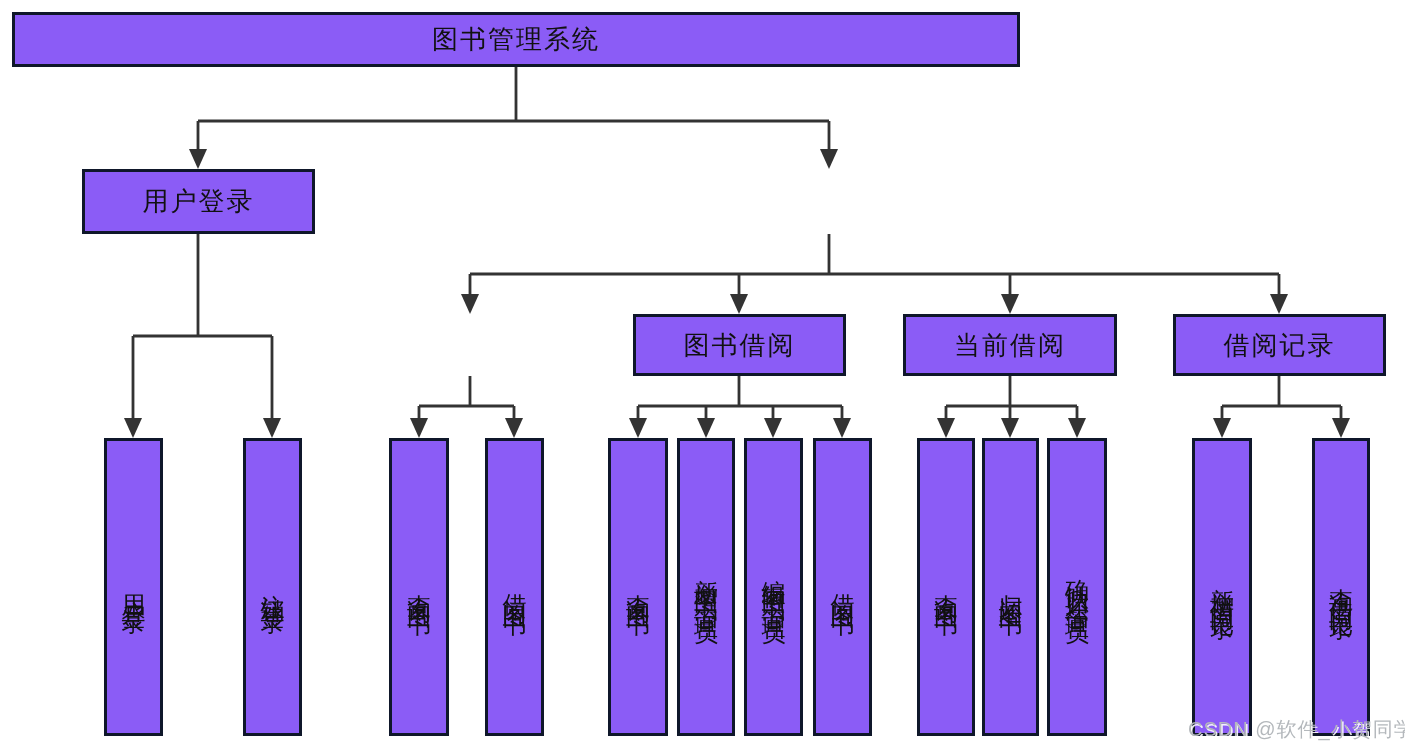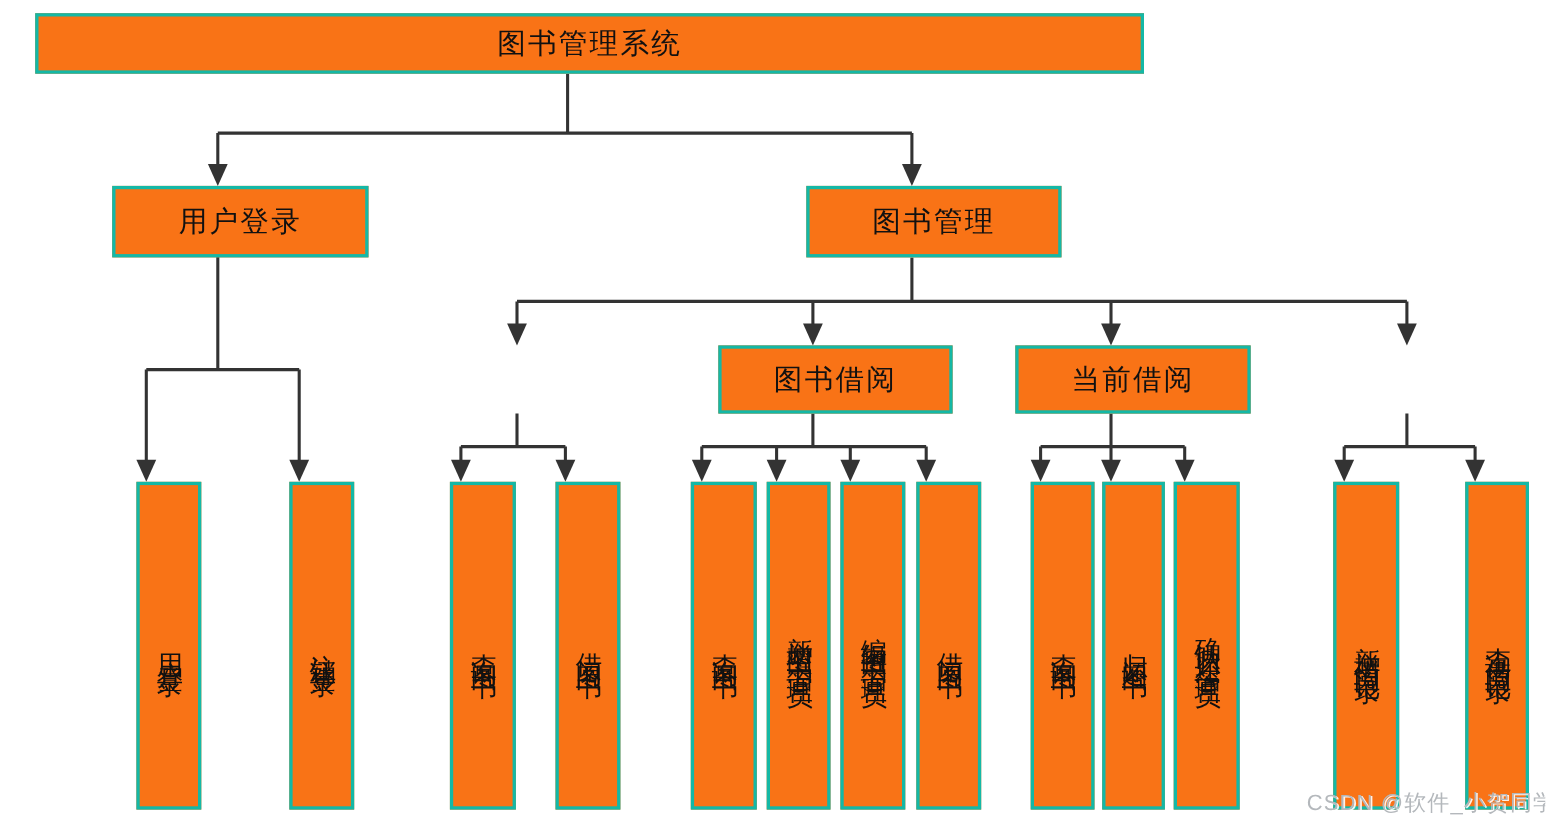--- a/index.html
+++ b/index.html
@@ -26,27 +26,26 @@
     stroke: #333333;
     stroke-width: 2.8;
   }
   .connectors .ah {
     fill: #333333;
     stroke: none;
   }
   .node {
     position: absolute;
     box-sizing: border-box;
-    background: #f97316;
-    border: 3px solid #14b8a6;
+    background: #8b5cf6;
+    border: 3px solid #0f172a;
     display: flex;
     align-items: center;
     justify-content: center;
     color: #111111;
-    margin-left: 20px;
   }
   .hbox span {
     font-size: 26px;
     letter-spacing: 2px;
     white-space: nowrap;
   }
   .vbox span {
     writing-mode: vertical-rl;
     text-orientation: mixed;
     font-size: 24px;
@@ -103,29 +102,29 @@
     </g>
   </svg>
 
   <div class="node hbox" style="left:12px;top:12px;width:1008px;height:55px">
     <span>图书管理系统</span>
   </div>
 
   <div class="node hbox" style="left:82px;top:169px;width:233px;height:65px">
     <span>用户登录</span>
   </div>
-  <div class="node hbox" style="left:713px;top:169px;width:232px;height:65px">
-    <span>图书管理</span>
-  </div>
 
   <div class="node hbox" style="left:903px;top:314px;width:214px;height:62px">
     <span>当前借阅</span>
   </div>
   <div class="node hbox" style="left:633px;top:314px;width:213px;height:62px">
     <span>图书借阅</span>
+  </div>
+  <div class="node hbox" style="left:1173px;top:314px;width:213px;height:62px">
+    <span>借阅记录</span>
   </div>
 
   <div class="node vbox" style="left:104px;top:438px;width:59px;height:298px">
     <span>用户登录</span>
   </div>
   <div class="node vbox" style="left:243px;top:438px;width:59px;height:298px">
     <span>注销登录</span>
   </div>
 
   <div class="node vbox" style="left:389px;top:438px;width:60px;height:298px">

